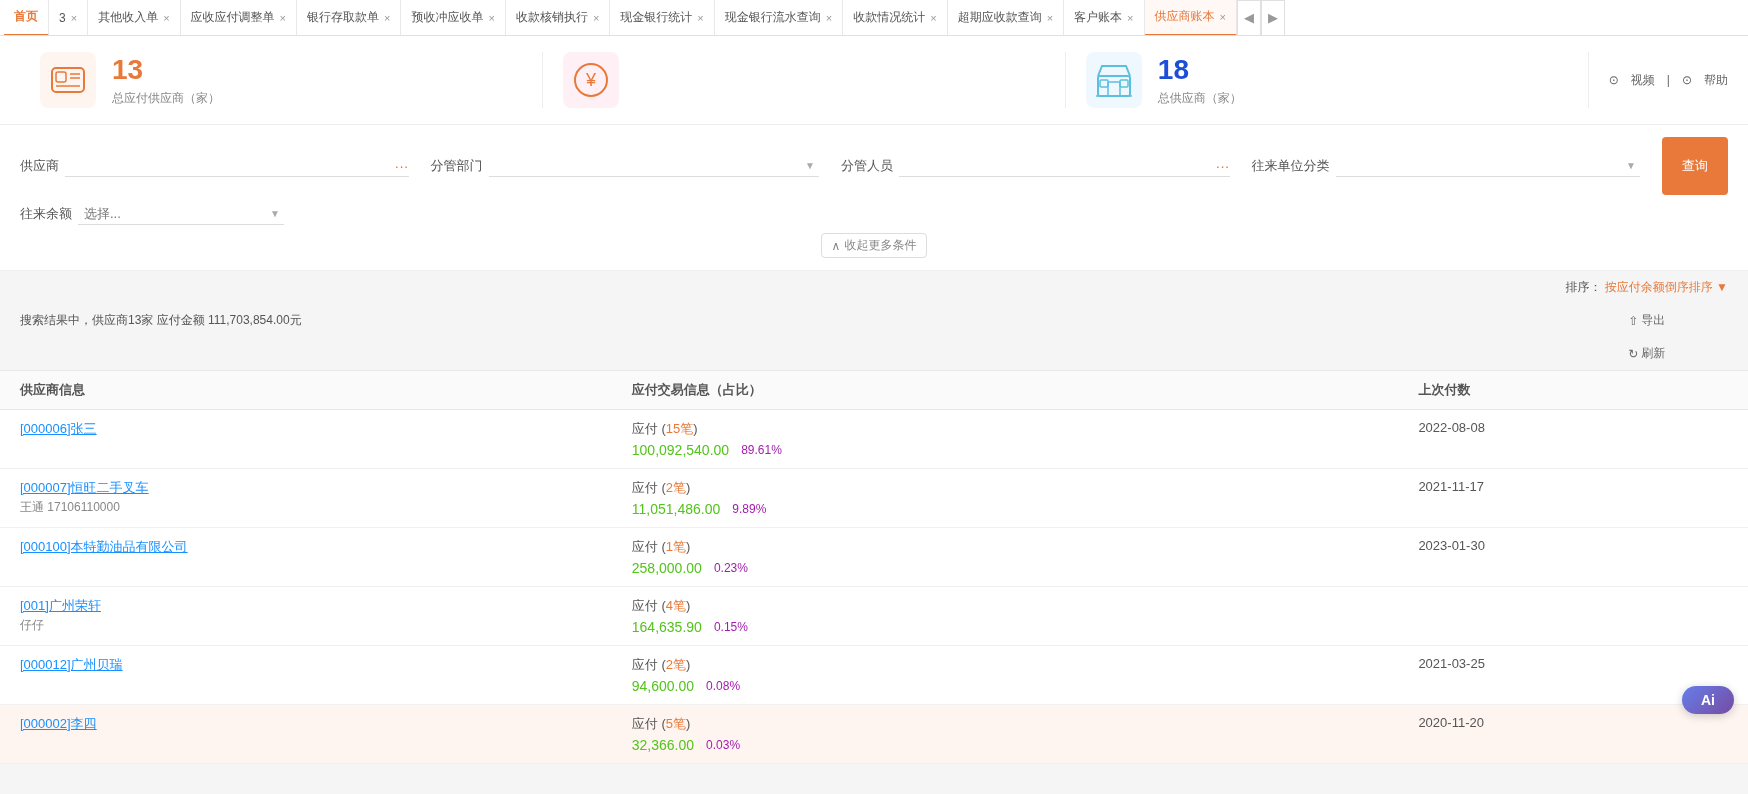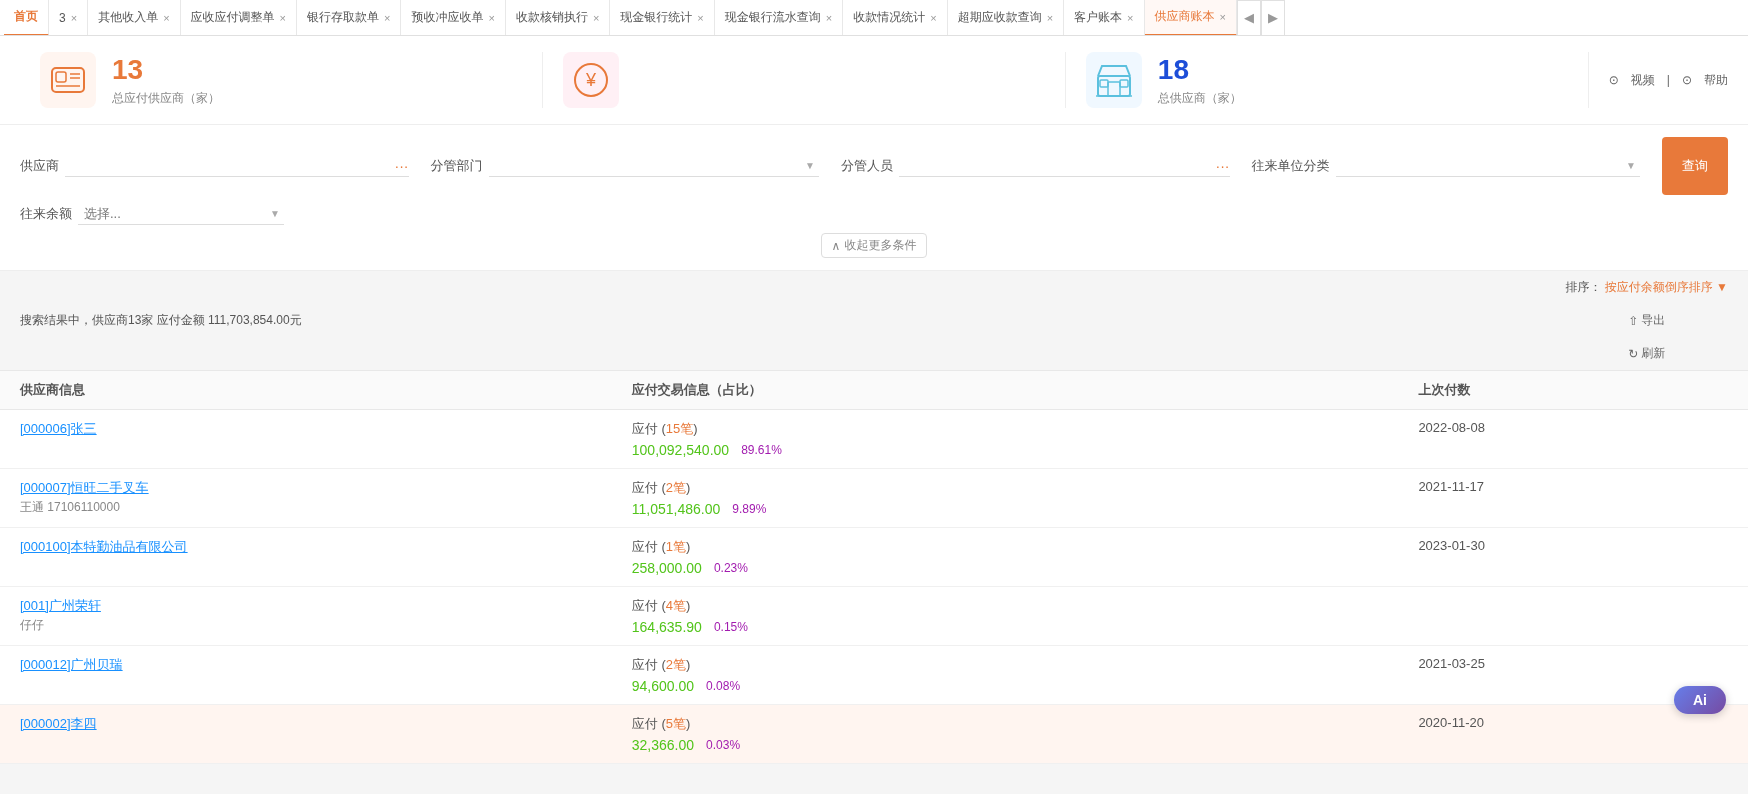--- a/index.html
+++ b/index.html
@@ -285,21 +285,21 @@
     .date-text { color: #555; }
 
     
     .table-container::-webkit-scrollbar { height: 6px; }
     .table-container::-webkit-scrollbar-track { background: #f0f0f0; }
     .table-container::-webkit-scrollbar-thumb { background: #ccc; border-radius: 3px; }
 
     
     .ai-btn {
       position: fixed;
-      right: 22px;
+      right: 14px;
       bottom: 80px;
       width: 52px;
       height: 28px;
       background: linear-gradient(135deg, #667eea 0%, #764ba2 100%);
       border-radius: 14px;
       display: flex;
       align-items: center;
       justify-content: center;
       color: #fff;
       font-size: 14px;

